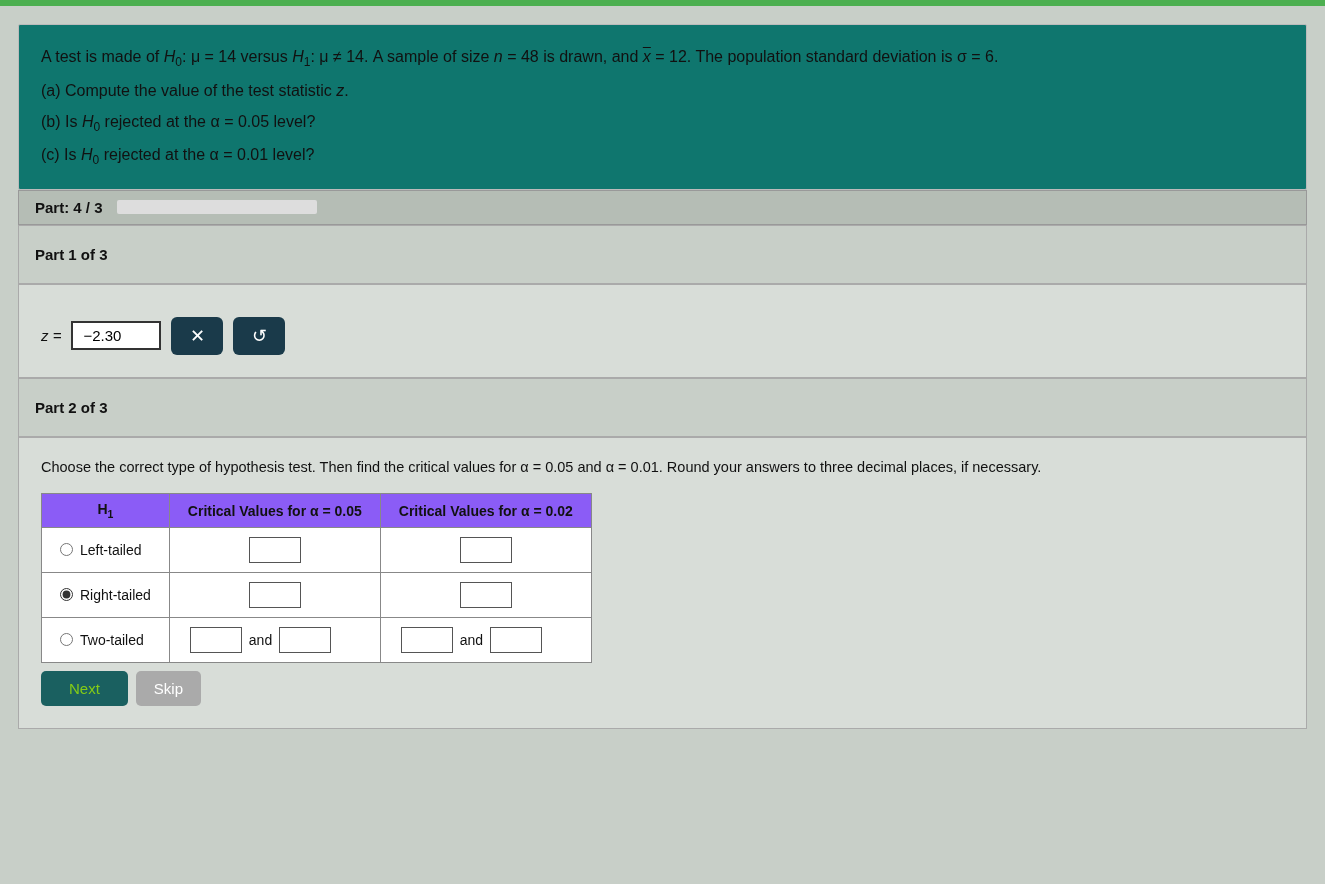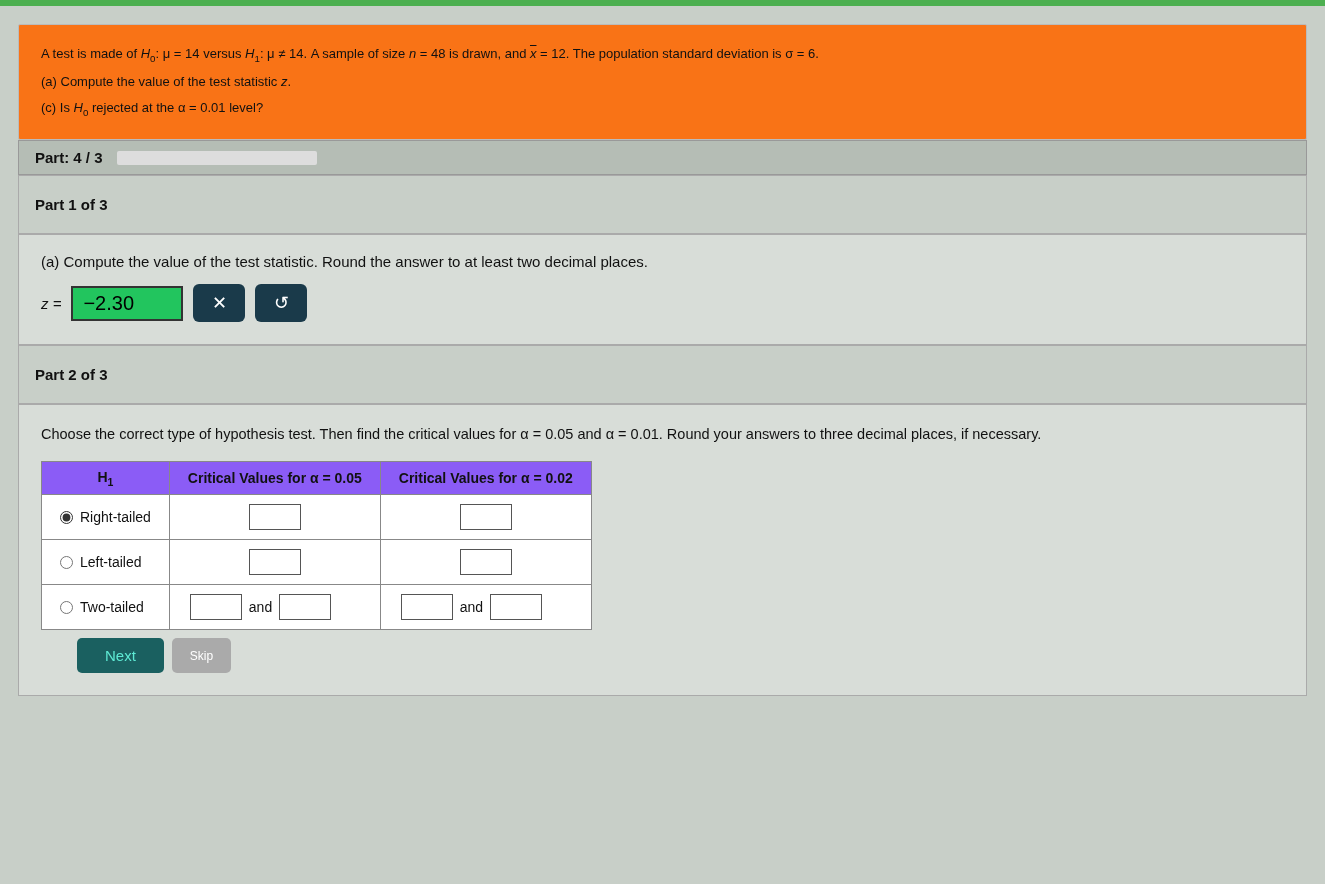--- a/index.html
+++ b/index.html
@@ -13,25 +13,25 @@
       height: 6px;
       background: #4caf50;
       width: 100%;
     }
     .page-container {
       background: #c8cfc8;
       min-height: 884px;
       padding: 18px 18px 10px 18px;
     }
     .problem-text {
-      background: #f97316;
+      background: #0f766e;
       border: 1px solid #bbb;
       padding: 18px 22px 14px 22px;
       margin-bottom: 0;
-      font-size: 13px;
+      font-size: 16px;
       line-height: 1.7;
       border-radius: 2px;
     }
     .problem-text p {
       margin-bottom: 4px;
     }
     .part-header {
       background: #b5bdb5;
       border: 1px solid #999;
       padding: 8px 16px;
@@ -73,23 +73,23 @@
       gap: 10px;
       margin-top: 14px;
     }
     .z-label {
       font-size: 15px;
       font-style: italic;
     }
     .z-input {
       border: 2px solid #333;
       padding: 4px 10px;
-      font-size: 20px;
-      width: 112px;
-      background: #22c55e;
+      font-size: 15px;
+      width: 90px;
+      background: #ffffff;
       outline: none;
     }
     .btn-action {
       background: #1a3a4a;
       color: #fff;
       border: none;
       border-radius: 6px;
       padding: 8px 18px;
       font-size: 18px;
       cursor: pointer;
@@ -176,66 +176,65 @@
       background: #b84000;
       border-radius: 2px;
     }
     .bottom-btns {
       display: flex;
       gap: 8px;
       margin-top: 8px;
     }
     .btn-teal {
       background: #1a6060;
-      color: #5eead4;
+      color: #84cc16;
       border: none;
       border-radius: 5px;
       padding: 9px 28px;
       font-size: 15px;
       cursor: pointer;
-      margin-left: 36px;
     }
     .btn-light {
       background: #aaa;
       color: #fff;
       border: none;
       border-radius: 5px;
       padding: 9px 18px;
-      font-size: 12px;
+      font-size: 15px;
       cursor: pointer;
       text-align: center;
     }
   </style>
 </head>
 <body>
 
 <div class="top-bar"></div>
 <div class="page-container">
 
   <div class="problem-text">
     <p>
       A test is made of <span class="math">H</span><sub>0</sub>: μ = 14 versus <span class="math">H</span><sub>1</sub>: μ ≠ 14. A sample of size <span class="math">n</span> = 48 is drawn, and <span class="math overline">x</span> = 12. The population standard deviation is σ = 6.
     </p>
     <p>(a) Compute the value of the test statistic <span class="math">z</span>.</p>
+    <p>(b) Is <span class="math">H</span><sub>0</sub> rejected at the α = 0.05 level?</p>
     <p>(c) Is <span class="math">H</span><sub>0</sub> rejected at the α = 0.01 level?</p>
   </div>
 
   <div class="part-header">
     <span>Part: 4 / 3</span>
     <span class="progress-bar-bg">
       <span class="progress-bar-fill" style="width:0%;"></span>
     </span>
   </div>
 
   <div class="part-section-label">
     <span>Part 1 of 3</span>
   </div>
 
   <div class="part-content">
-    <p>(a) Compute the value of the test statistic. Round the answer to at least two decimal places.</p>
     <div class="input-row">
       <span class="z-label math"><span class="math">z</span> = </span>
       <input class="z-input" type="text" value="−2.30" style="">
       <button class="btn-action">✕</button>
       <button class="btn-action">↺</button>
     </div>
   </div>
 
 
   <div class="part-section-label">
@@ -251,41 +250,41 @@
           <th>H<sub>1</sub></th>
           <th>Critical Values for α = 0.05</th>
           <th>Critical Values for α = 0.02</th>
         </tr>
       </thead>
       <tbody>
 
         <tr>
           <td class="radio-col">
             <div class="radio-row">
-              <input type="radio" name="hyp-type" value="right" checked="" style="">
-              <span>Right-tailed</span>
+              <input type="radio" name="hyp-type" value="left" style="">
+              <span>Left-tailed</span>
             </div>
           </td>
           <td class="value-col">
             <div class="cell-inputs">
               <input type="text" class="small-input" style="">
             </div>
           </td>
           <td class="value-col">
             <div class="cell-inputs">
               <input type="text" class="small-input" style="">
             </div>
           </td>
         </tr>
 
         <tr>
           <td class="radio-col">
             <div class="radio-row">
-              <input type="radio" name="hyp-type" value="left" style="">
-              <span>Left-tailed</span>
+              <input type="radio" name="hyp-type" value="right" checked="" style="">
+              <span>Right-tailed</span>
             </div>
           </td>
           <td class="value-col">
             <div class="cell-inputs">
               <input type="text" class="small-input" style="">
             </div>
           </td>
           <td class="value-col">
             <div class="cell-inputs">
               <input type="text" class="small-input" style="">

